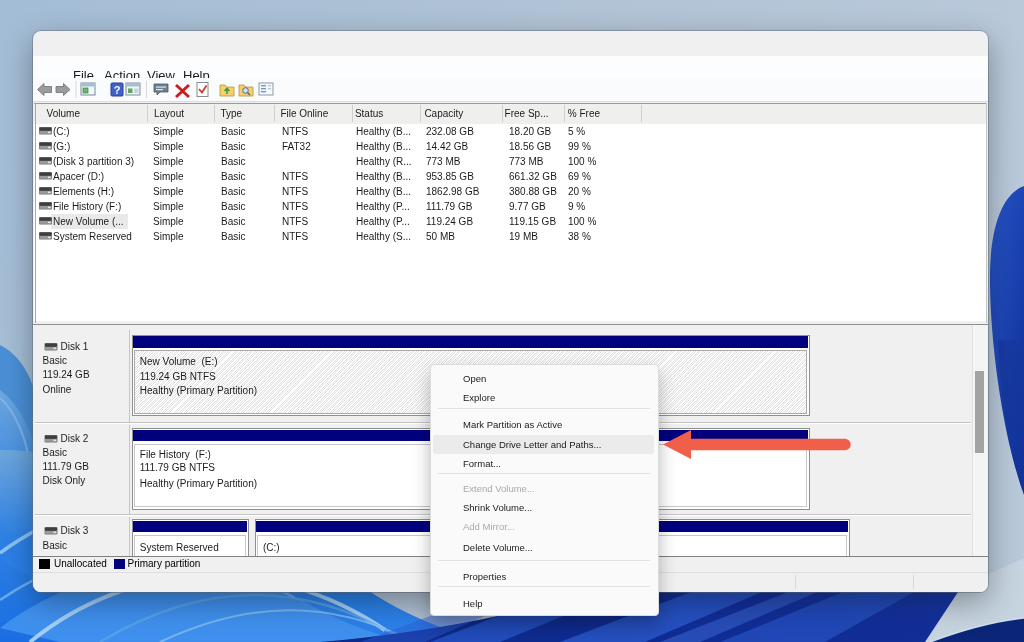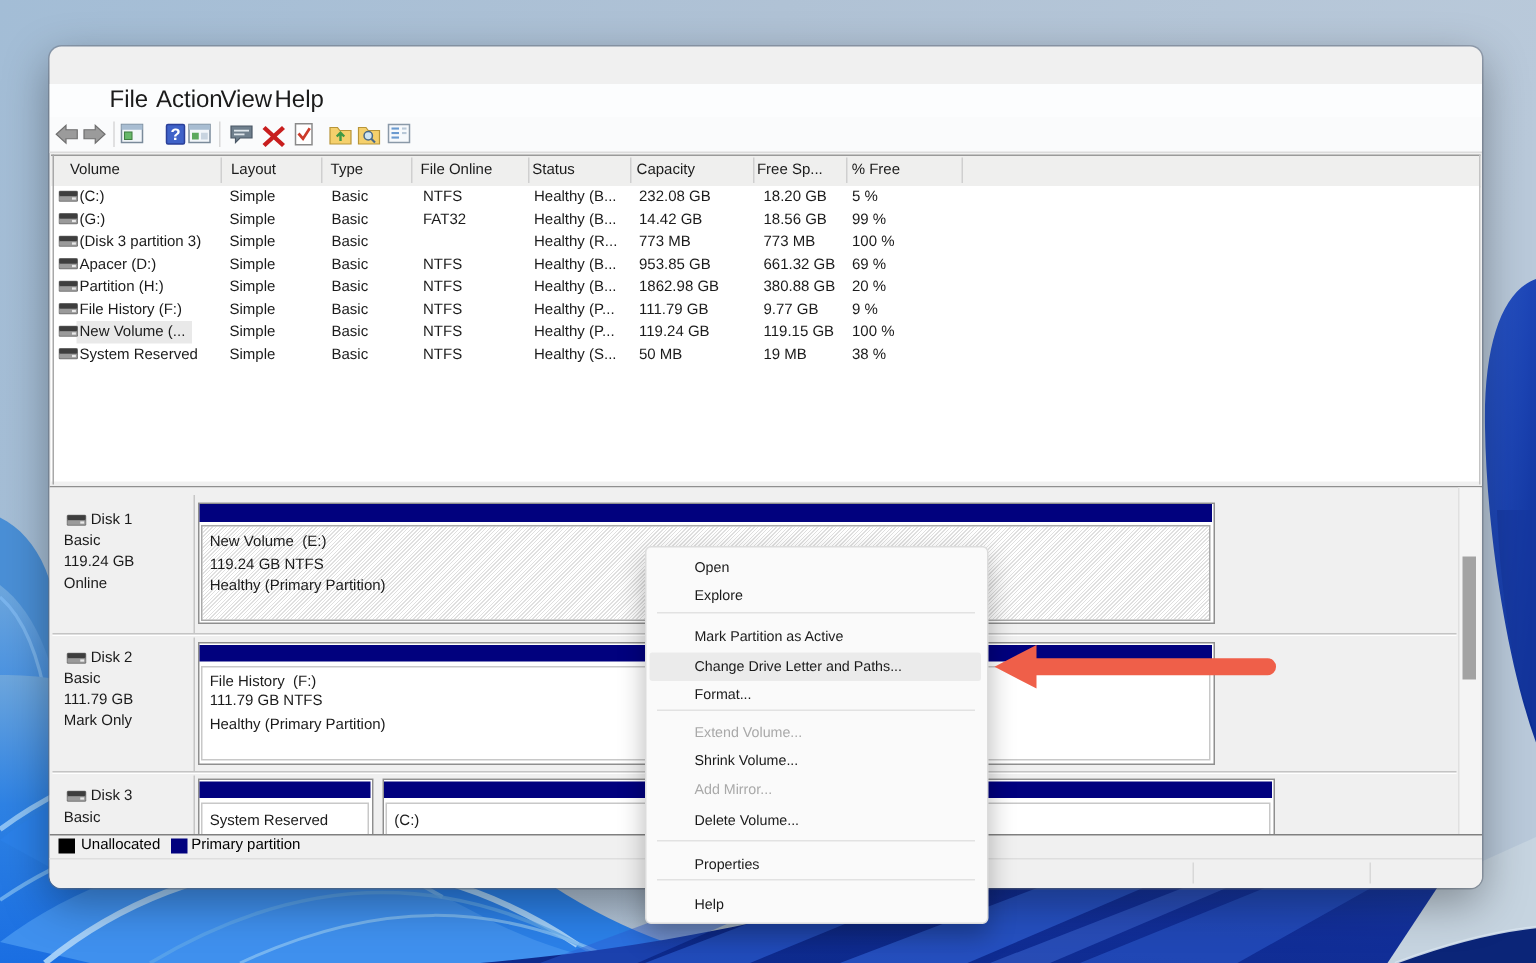--- a/index.html
+++ b/index.html
@@ -7,21 +7,21 @@
        font-family:"Liberation Sans",sans-serif;}
   .abs{position:absolute;}
   #wall{position:absolute;left:0;top:0;width:1024px;height:642px;}
   #win{position:absolute;left:33px;top:31px;width:955px;height:561px;
        background:#f0f0f0;border-radius:8px;
        box-shadow:0 10px 30px rgba(0,0,0,.35), 0 0 0 1px rgba(120,130,145,.55);
        overflow:hidden;}
   #titlebar{position:absolute;left:0;top:0;width:100%;height:25px;background:#e9eff8;}
   #titletext{position:absolute;left:22px;top:6.2px;font-size:11px;color:#1b1b1b;}
   #menubar{position:absolute;left:0;top:25px;width:100%;height:22px;background:#fcfdfe;}
-  .menuitem{position:absolute;top:2px;font-size:16px;color:#1b1b1b;padding-left:33px;}
+  .menuitem{position:absolute;top:12px;font-size:13px;color:#1b1b1b;padding-left:33px;}
   #toolbar{position:absolute;left:0;top:47px;width:100%;height:23px;background:#fafbfc;
            border-bottom:1px solid #dcdcdc;}
   
   #header{position:absolute;left:1px;top:72px;width:953px;height:20px;background:#efefee;
           border-top:1px solid #9a9a9a;border-bottom:1px solid #a5a5a5;}
   .hcol{position:absolute;top:3.6px;font-size:10px;color:#1b1b1b;}
   .hsep{position:absolute;top:1px;width:1px;height:17px;background:#cfcfcf;}
   #list{position:absolute;left:1px;top:93px;width:953px;height:197px;background:#fff;}
   .lrow{position:absolute;left:0;width:100%;height:15px;font-size:10px;color:#1b1b1b;}
   .lrow span{position:absolute;top:2px;white-space:nowrap;}
@@ -235,21 +235,21 @@
         <span style="left:475px">661.32 GB</span>
         <span style="left:534px">69 %</span>
       </div>
     <div class="lrow" style="top:60px">
         <svg class="dicon" viewBox="0 0 13 8">
           <rect width="13" height="7.5" rx="1" fill="#777"></rect>
           <rect x="0.5" y="0.5" width="12" height="3.2" rx="0.8" fill="#3e3e3e"></rect>
           <rect x="0.5" y="4" width="12" height="2.8" rx="0.8" fill="#9a9a9a"></rect>
           <rect x="9" y="4.6" width="2.6" height="1.5" fill="#e8e8e8"></rect>
         </svg>
-        <span style="left:19px">Partition (H:)</span>
+        <span style="left:19px">Elements (H:)</span>
         <span style="left:119px">Simple</span>
         <span style="left:187px">Basic</span>
         <span style="left:248px">NTFS</span>
         <span style="left:322px">Healthy (B...</span>
         <span style="left:392px">1862.98 GB</span>
         <span style="left:475px">380.88 GB</span>
         <span style="left:534px">20 %</span>
       </div>
     <div class="lrow" style="top:75px">
         <svg class="dicon" viewBox="0 0 13 8">
@@ -331,21 +331,21 @@
 
     <svg class="abs" style="left:11px;top:109.5px" width="14" height="8" viewBox="0 0 13 8">
         <rect width="13" height="7.5" rx="1" fill="#777"></rect>
         <rect x="0.5" y="0.5" width="12" height="3.2" rx="0.8" fill="#3e3e3e"></rect>
         <rect x="0.5" y="4" width="12" height="2.8" rx="0.8" fill="#9a9a9a"></rect>
         <rect x="9" y="4.6" width="2.6" height="1.5" fill="#e8e8e8"></rect>
       </svg>
     <div class="dlabel bold" style="left:27.5px;top:107.9px">Disk 2</div>
     <div class="dlabel" style="left:9.5px;top:122.1px">Basic</div>
     <div class="dlabel" style="left:9.5px;top:136.3px">111.79 GB</div>
-    <div class="dlabel" style="left:9.5px;top:149.8px">Mark Only</div>
+    <div class="dlabel" style="left:9.5px;top:149.8px">Disk Only</div>
     <div class="abs" style="left:96px;top:100px;width:1px;height:89px;background:#c6c6c6"></div>
     <div class="abs" style="left:98.8px;top:103.3px;width:676.2px;height:79.3px;border:1px solid #8f8f8f;background:#fff">
       <div class="abs navy" style="left:0.5px;top:0.5px;right:0.5px;height:11.5px"></div>
       <div class="abs" style="left:1.5px;right:1.5px;top:14.5px;bottom:1.5px;border:1px solid #c8c8c8;background:#fff"></div>
       <div class="dlabel bold" style="left:7px;top:19.8px">File History&nbsp; (F:)</div>
       <div class="dlabel" style="left:7px;top:33.2px">111.79 GB NTFS</div>
       <div class="dlabel" style="left:7px;top:48.3px">Healthy (Primary Partition)</div>
     </div>
     <div class="rowsep" style="top:189px;box-shadow:0 1px 0 #ffffff"></div>
 

